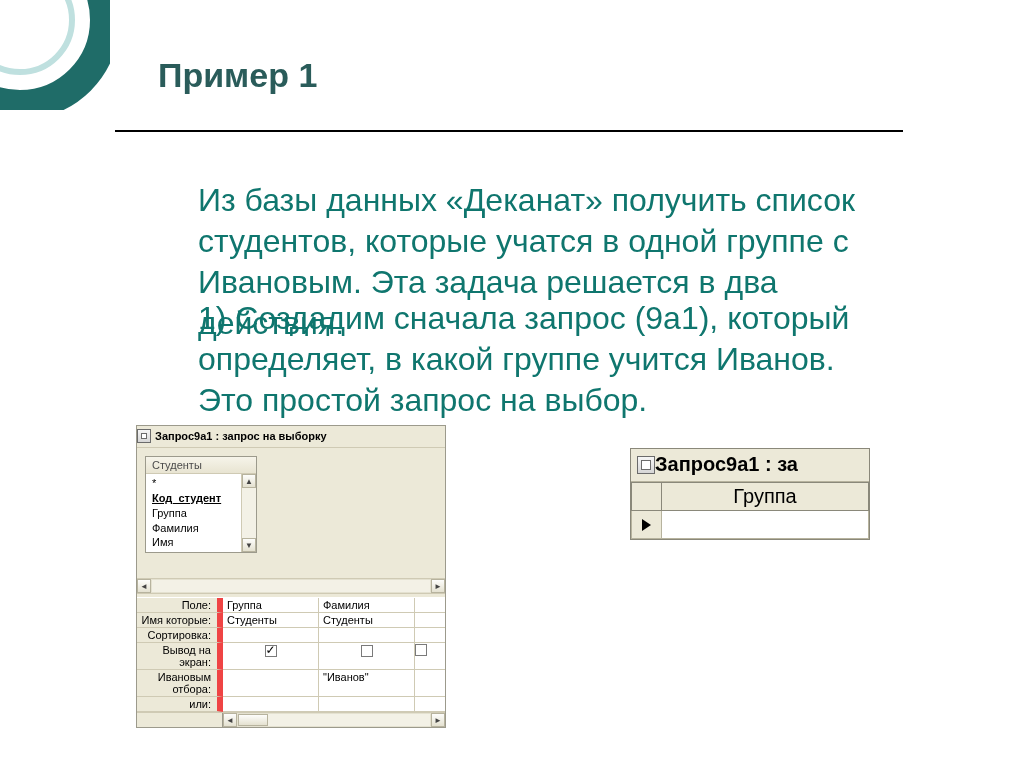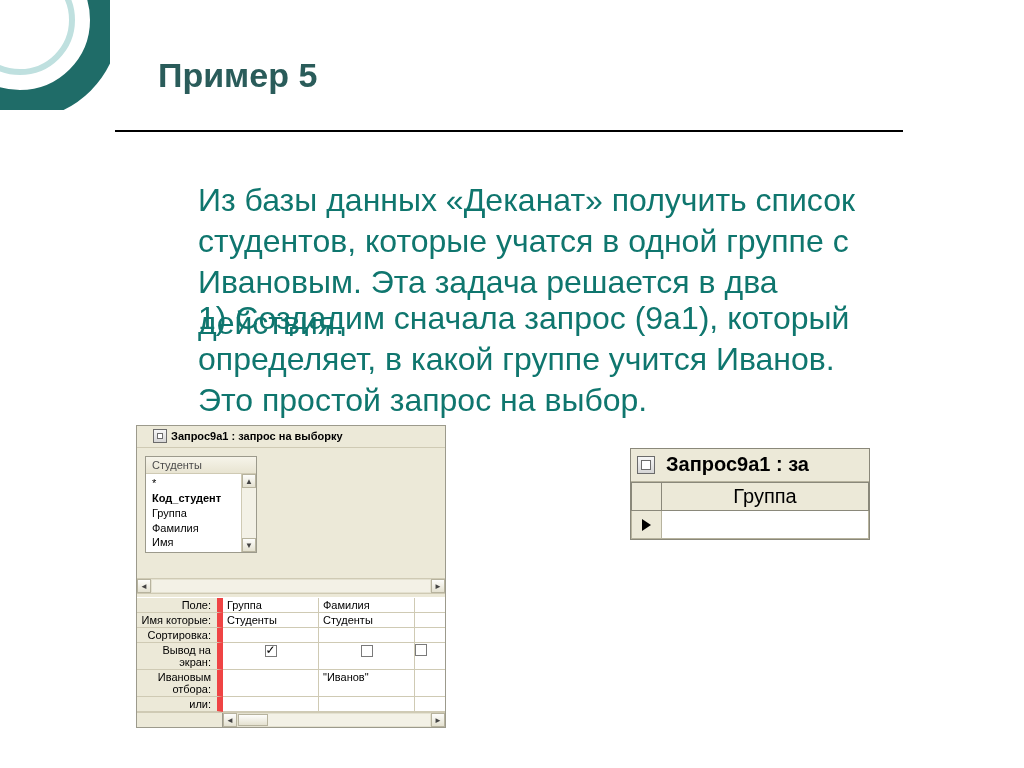--- a/index.html
+++ b/index.html
@@ -53,21 +53,21 @@
     left: 136px;
     top: 425px;
     width: 310px;
     background: #ece9d8;
     border: 1px solid #9c9a8c;
     font-family: Tahoma, Arial, sans-serif;
     font-size: 11px;
   }
   .qwin-title {
     background: #ece9d8;
-    padding: 3px 4px 4px 16px;
+    padding: 3px 4px 4px 0;
     font-weight: bold;
     color: #000;
     border-bottom: 1px solid #cfcab4;
     display: flex;
     align-items: center;
     gap: 4px;
   }
   .win-ico {
     display: inline-block;
     width: 14px; height: 14px;
@@ -102,21 +102,21 @@
   }
   .table-card-body {
     display: flex;
   }
   .field-list {
     flex: 1;
     padding: 2px 0 2px 6px;
     font-size: 11px;
     line-height: 1.35;
   }
-  .field-list div.bold { font-weight: bold; }
+  .field-list div.bold { font-weight: bold; text-decoration: underline; }
   .vscroll {
     width: 15px;
     background: #f3f1e6;
     border-left: 1px solid #cfcab4;
     display: flex;
     flex-direction: column;
     justify-content: space-between;
   }
   .sbtn {
     height: 14px;
@@ -202,21 +202,21 @@
     font-family: Tahoma, Arial, sans-serif;
   }
   .rwin-title {
     padding: 4px 6px 5px 6px;
     font-weight: bold;
     font-size: 20px;
     background: #ece9d8;
     border-bottom: 1px solid #b7b39e;
     display:flex;
     align-items:center;
-    gap:11px;
+    gap:0;
     color:#000;
     text-align:center;
   }
   .datasheet {
     width:100%;
     border-collapse: collapse;
     background:#fff;
     font-size:20px;
   }
   .datasheet th {
@@ -248,21 +248,21 @@
 
 </style>
 </head>
 <body>
 
 <svg class="corner-deco" viewBox="0 0 180 180">
   <circle cx="90" cy="90" r="85" fill="none" stroke="#1f6c68" stroke-width="30"></circle>
   <circle cx="90" cy="90" r="52" fill="none" stroke="#bfe0df" stroke-width="6"></circle>
 </svg>
 
-<div class="slide-title">Пример 5</div>
+<div class="slide-title">Пример 1</div>
 <div class="title-rule"></div>
 
 <div class="body-text p1">Из базы данных  «Деканат» получить список студентов, которые учатся в одной группе с Ивановым. Эта задача решается в два действия.</div>
 <div class="body-text p2">1) Создадим сначала запрос (9а1), который определяет, в какой группе учится Иванов. Это простой запрос на выбор.</div>
 
 <div class="qwin">
   <div class="qwin-title">
     <span class="win-ico"></span>
     <span>Запрос9а1 : запрос на выборку</span>
   </div>

